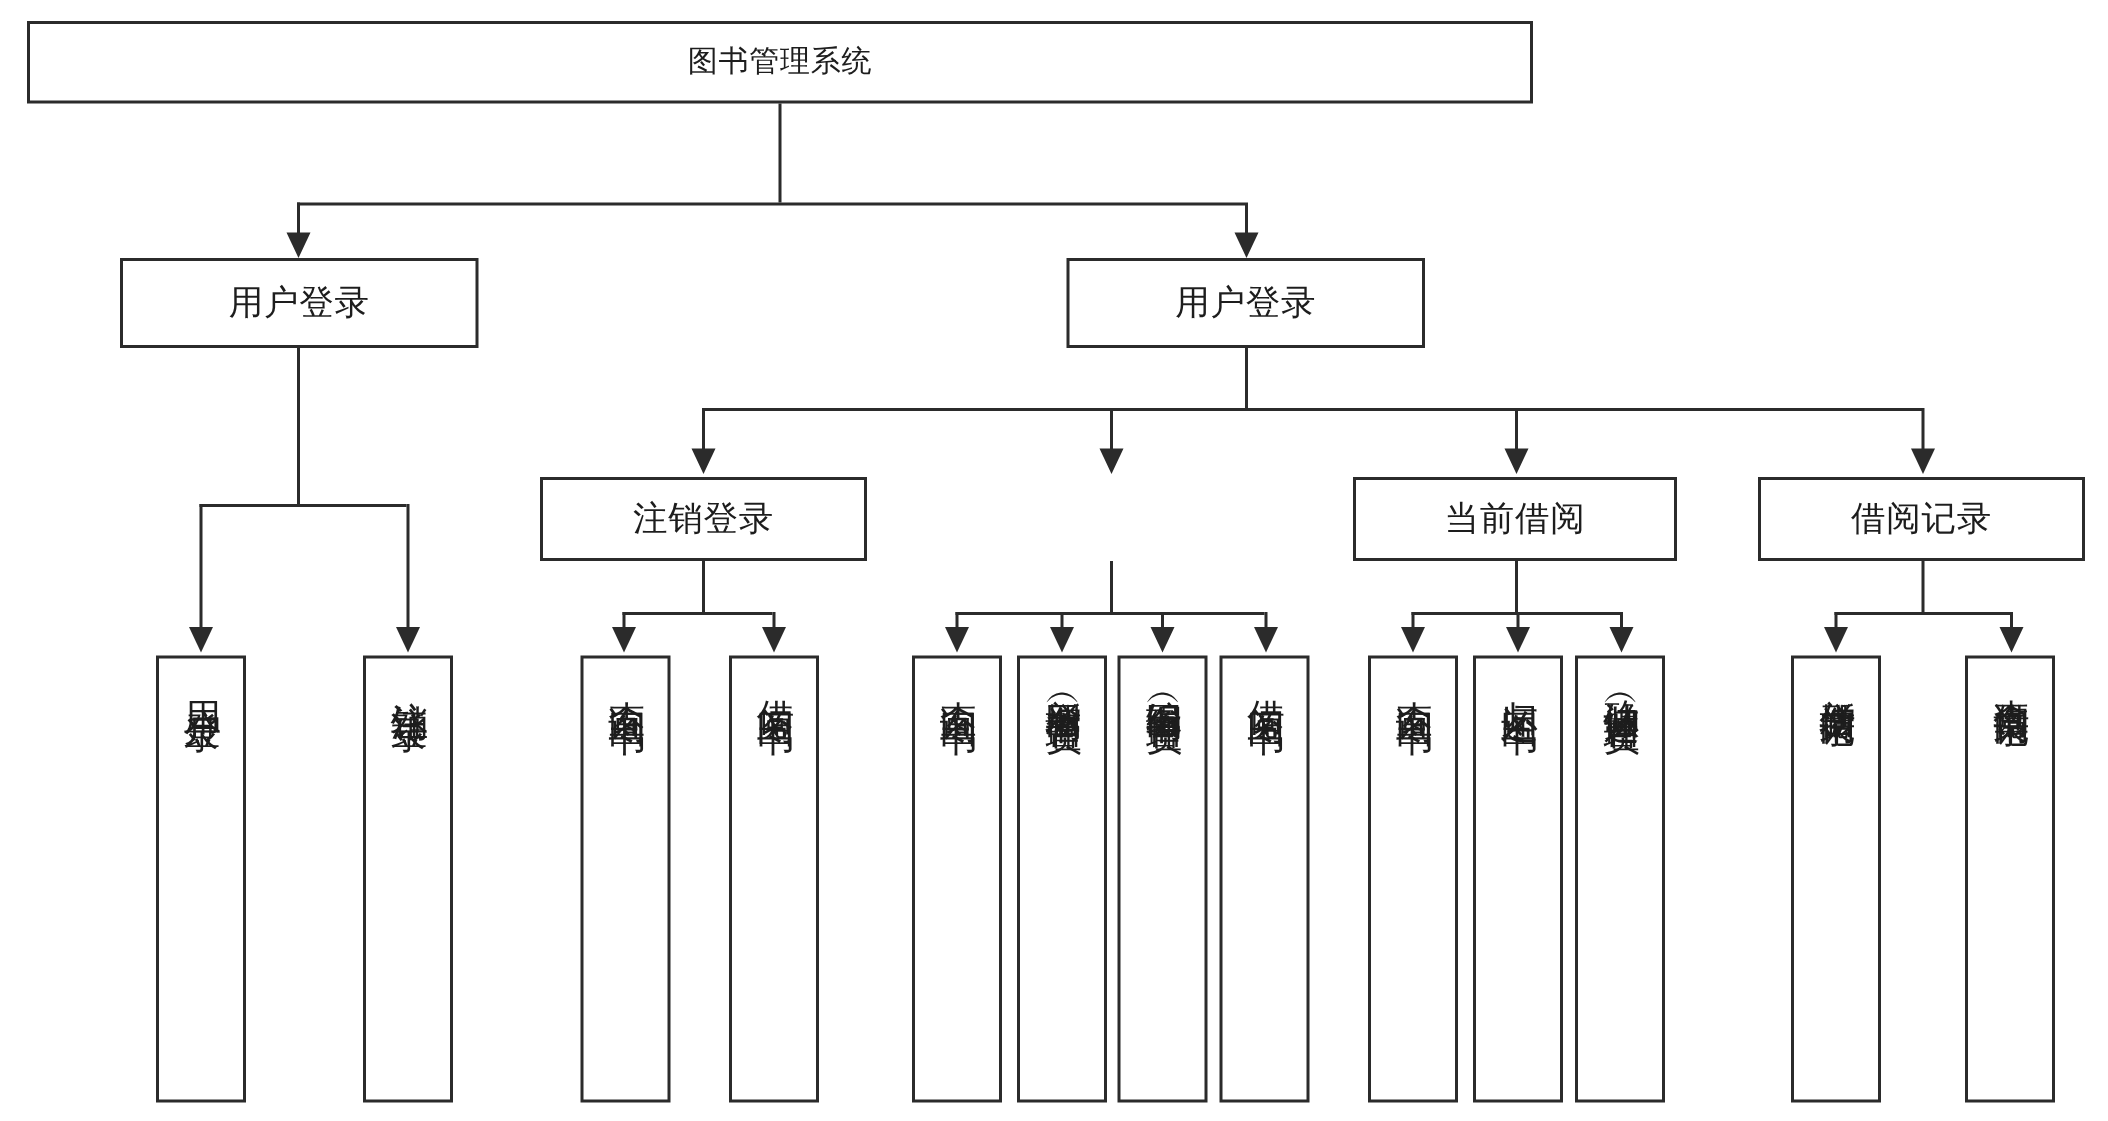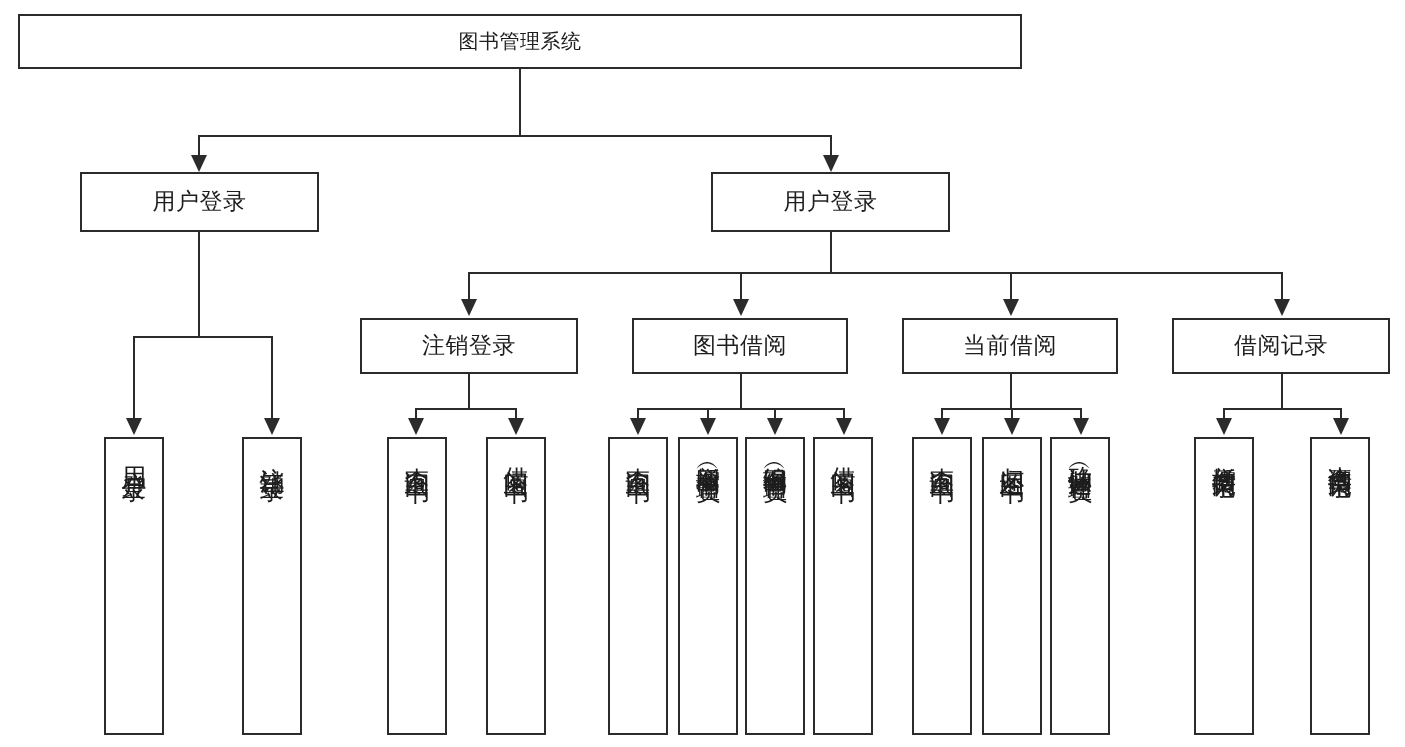--- a/index.html
+++ b/index.html
@@ -125,23 +125,20 @@
   <div class="edge-v" style="left:740px; top:272px; height:28px;"></div>
   <div class="arrow-head" style="left:733px; top:299px;"></div>
   <div class="edge-v" style="left:1010px; top:272px; height:28px;"></div>
   <div class="arrow-head" style="left:1003px; top:299px;"></div>
   <div class="edge-v" style="left:1281px; top:272px; height:28px;"></div>
   <div class="arrow-head" style="left:1274px; top:299px;"></div>
 
   <div class="node horizontal" style="left:360px; top:318px; width:218px; height:56px;">
     <span class="node-label">注销登录</span>
   </div>
-  <div class="node horizontal" style="left:632px; top:318px; width:216px; height:56px;">
-    <span class="node-label">图书借阅</span>
-  </div>
   <div class="node horizontal" style="left:1172px; top:318px; width:218px; height:56px;">
     <span class="node-label">借阅记录</span>
   </div>
   <div class="node horizontal" style="left:902px; top:318px; width:216px; height:56px;">
     <span class="node-label">当前借阅</span>
   </div>
 
   <div class="edge-v" style="left:468px; top:374px; height:34px;"></div>
   <div class="edge-h" style="left:415px; top:408px; width:100px;"></div>
   <div class="edge-v" style="left:415px; top:408px; height:12px;"></div>

